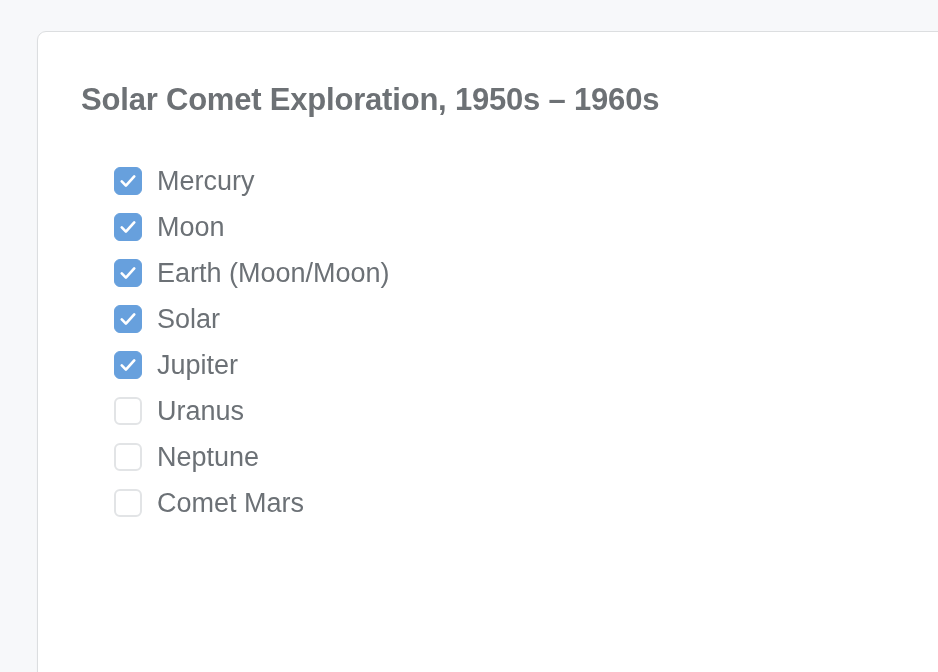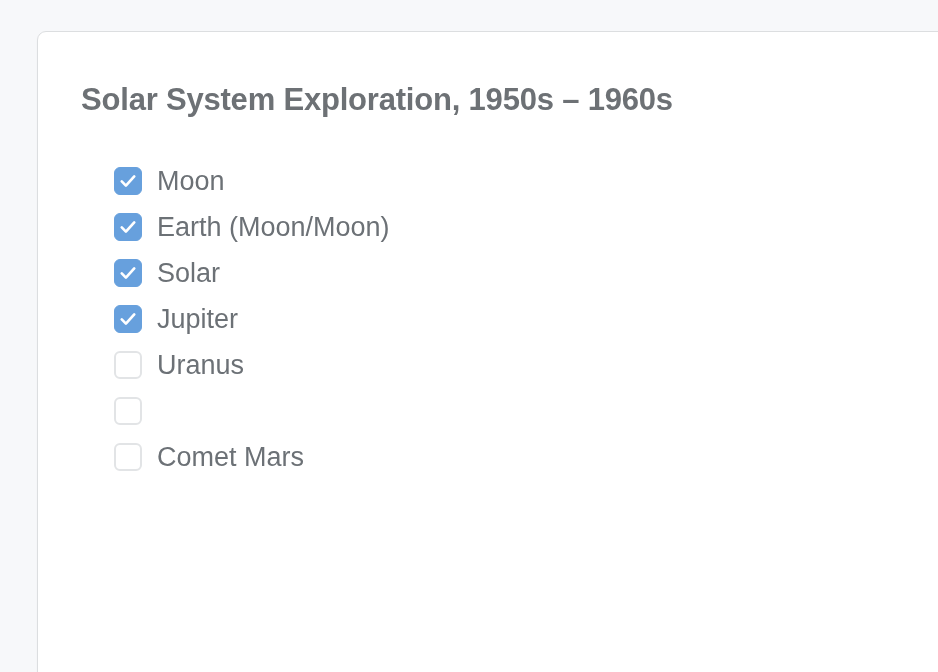--- a/index.html
+++ b/index.html
@@ -98,23 +98,31 @@
     white-space: nowrap;
   }
 </style>
 </head>
 <body>
 
 <div class="page">
 
   <div class="card">
 
-    <div class="card-title">Solar System Exploration, 1950s – 1960s</div>
+    <div class="card-title">Solar Comet Exploration, 1950s – 1960s</div>
 
     <div class="checkbox-list">
+        <div class="checkbox-row">
+          <span class="checkbox-box checked">
+            <svg class="tick" viewBox="0 0 24 24" width="20" height="20">
+              <path d="M4.5 12.5 L9.5 17.5 L19.5 6.5" fill="none" stroke="#ffffff" stroke-width="3.2" stroke-linecap="round" stroke-linejoin="round"></path>
+            </svg>
+          </span>
+          <span class="checkbox-label">Mercury</span>
+        </div>
         <div class="checkbox-row">
           <span class="checkbox-box checked">
             <svg class="tick" viewBox="0 0 24 24" width="20" height="20">
               <path d="M4.5 12.5 L9.5 17.5 L19.5 6.5" fill="none" stroke="#ffffff" stroke-width="3.2" stroke-linecap="round" stroke-linejoin="round"></path>
             </svg>
           </span>
           <span class="checkbox-label">Moon</span>
         </div>
         <div class="checkbox-row">
           <span class="checkbox-box checked">
@@ -139,20 +147,21 @@
             </svg>
           </span>
           <span class="checkbox-label">Jupiter</span>
         </div>
         <div class="checkbox-row">
           <span class="checkbox-box unchecked"></span>
           <span class="checkbox-label">Uranus</span>
         </div>
         <div class="checkbox-row">
           <span class="checkbox-box unchecked"></span>
+          <span class="checkbox-label">Neptune</span>
         </div>
         <div class="checkbox-row">
           <span class="checkbox-box unchecked"></span>
           <span class="checkbox-label">Comet Mars</span>
         </div>
       </div>
 
   </div>
 
 </div>

